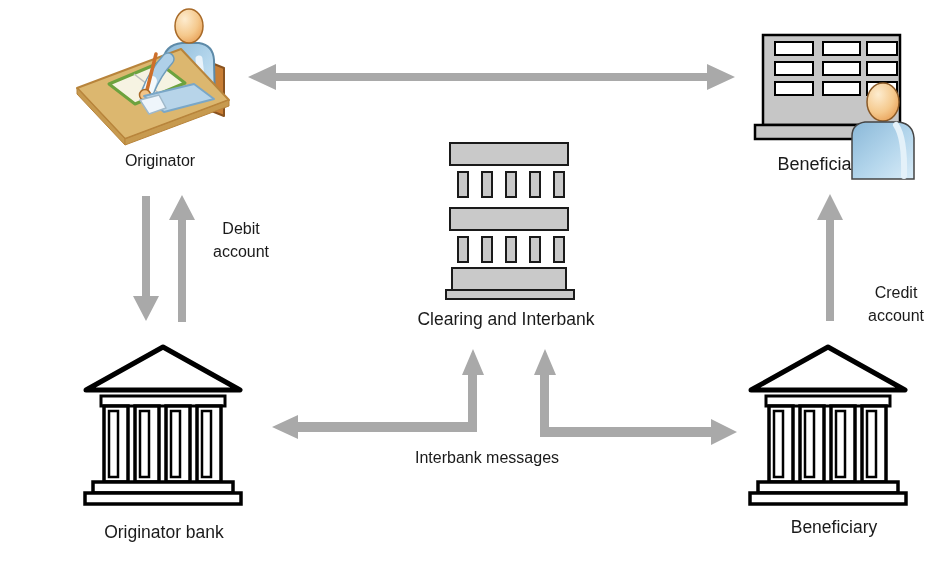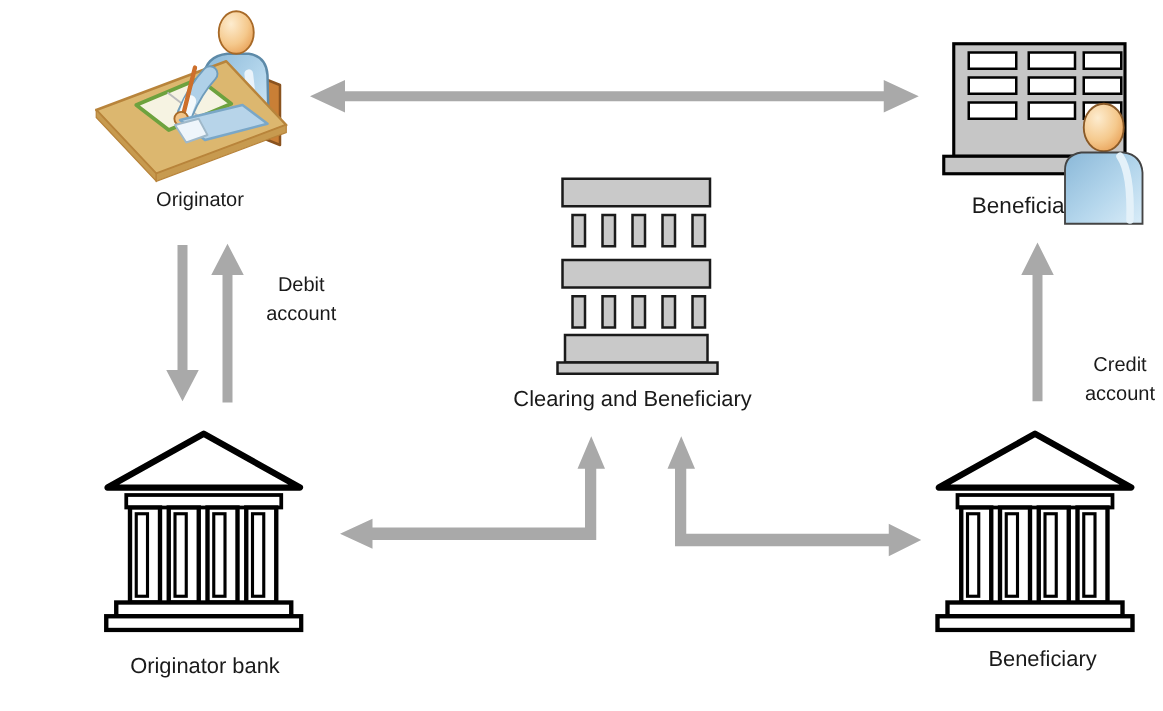--- a/index.html
+++ b/index.html
@@ -150,22 +150,23 @@
   <div class="lbl" style="left:241px;top:217px;">
     <div>Debit</div>
     <div>account</div>
   </div>
 
   <div class="lbl" style="left:896px;top:234px;margin-top:47px;">
     <div>Credit</div>
     <div>account</div>
   </div>
 
-  <div class="lbl big" style="left:506px;top:308px;">Clearing and Beneficiary</div>
+  <div class="lbl big" style="left:506px;top:308px;">Clearing and Interbank</div>
 
+  <div class="lbl" style="left:487px;top:446px;">Interbank messages</div>
 
   <div class="lbl big" style="left:164px;top:521px;">Originator bank</div>
 
   <div class="lbl big" style="left:834px;top:516px;">
     <div>Beneficiary</div>
   </div>
 
 </div>
 
 </body></html>

